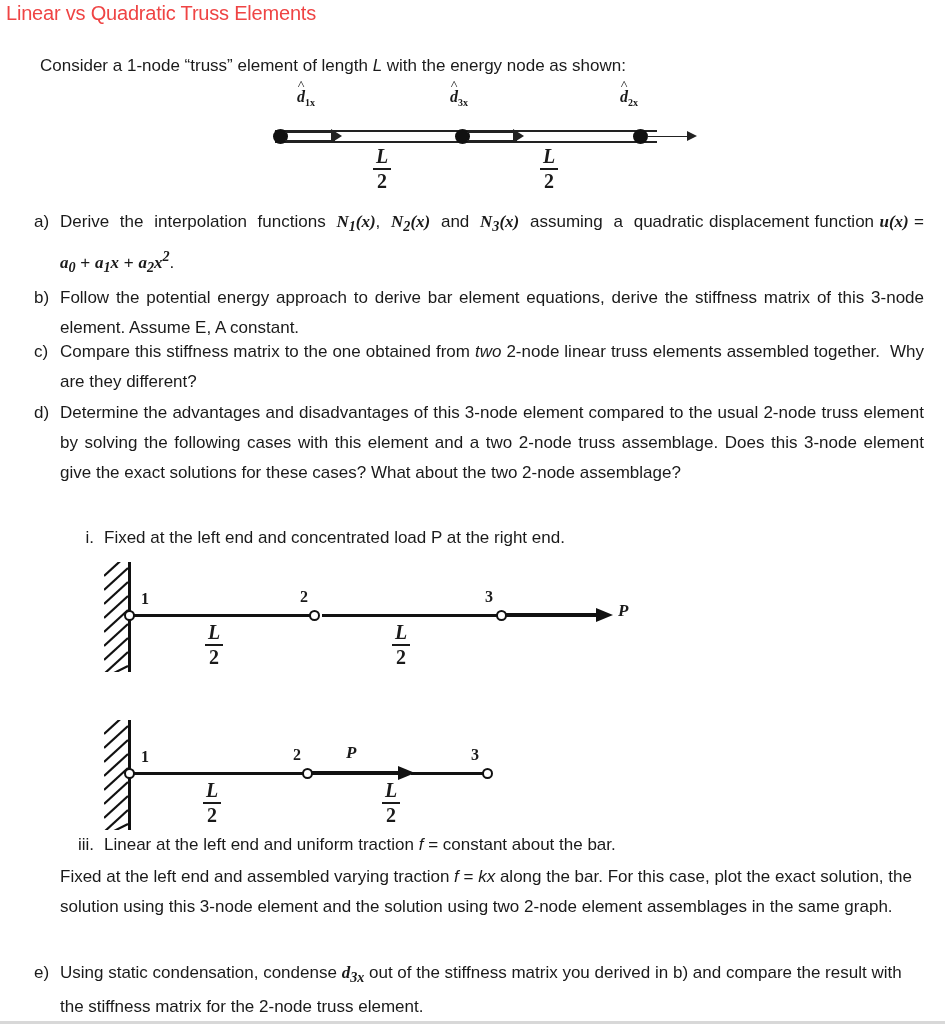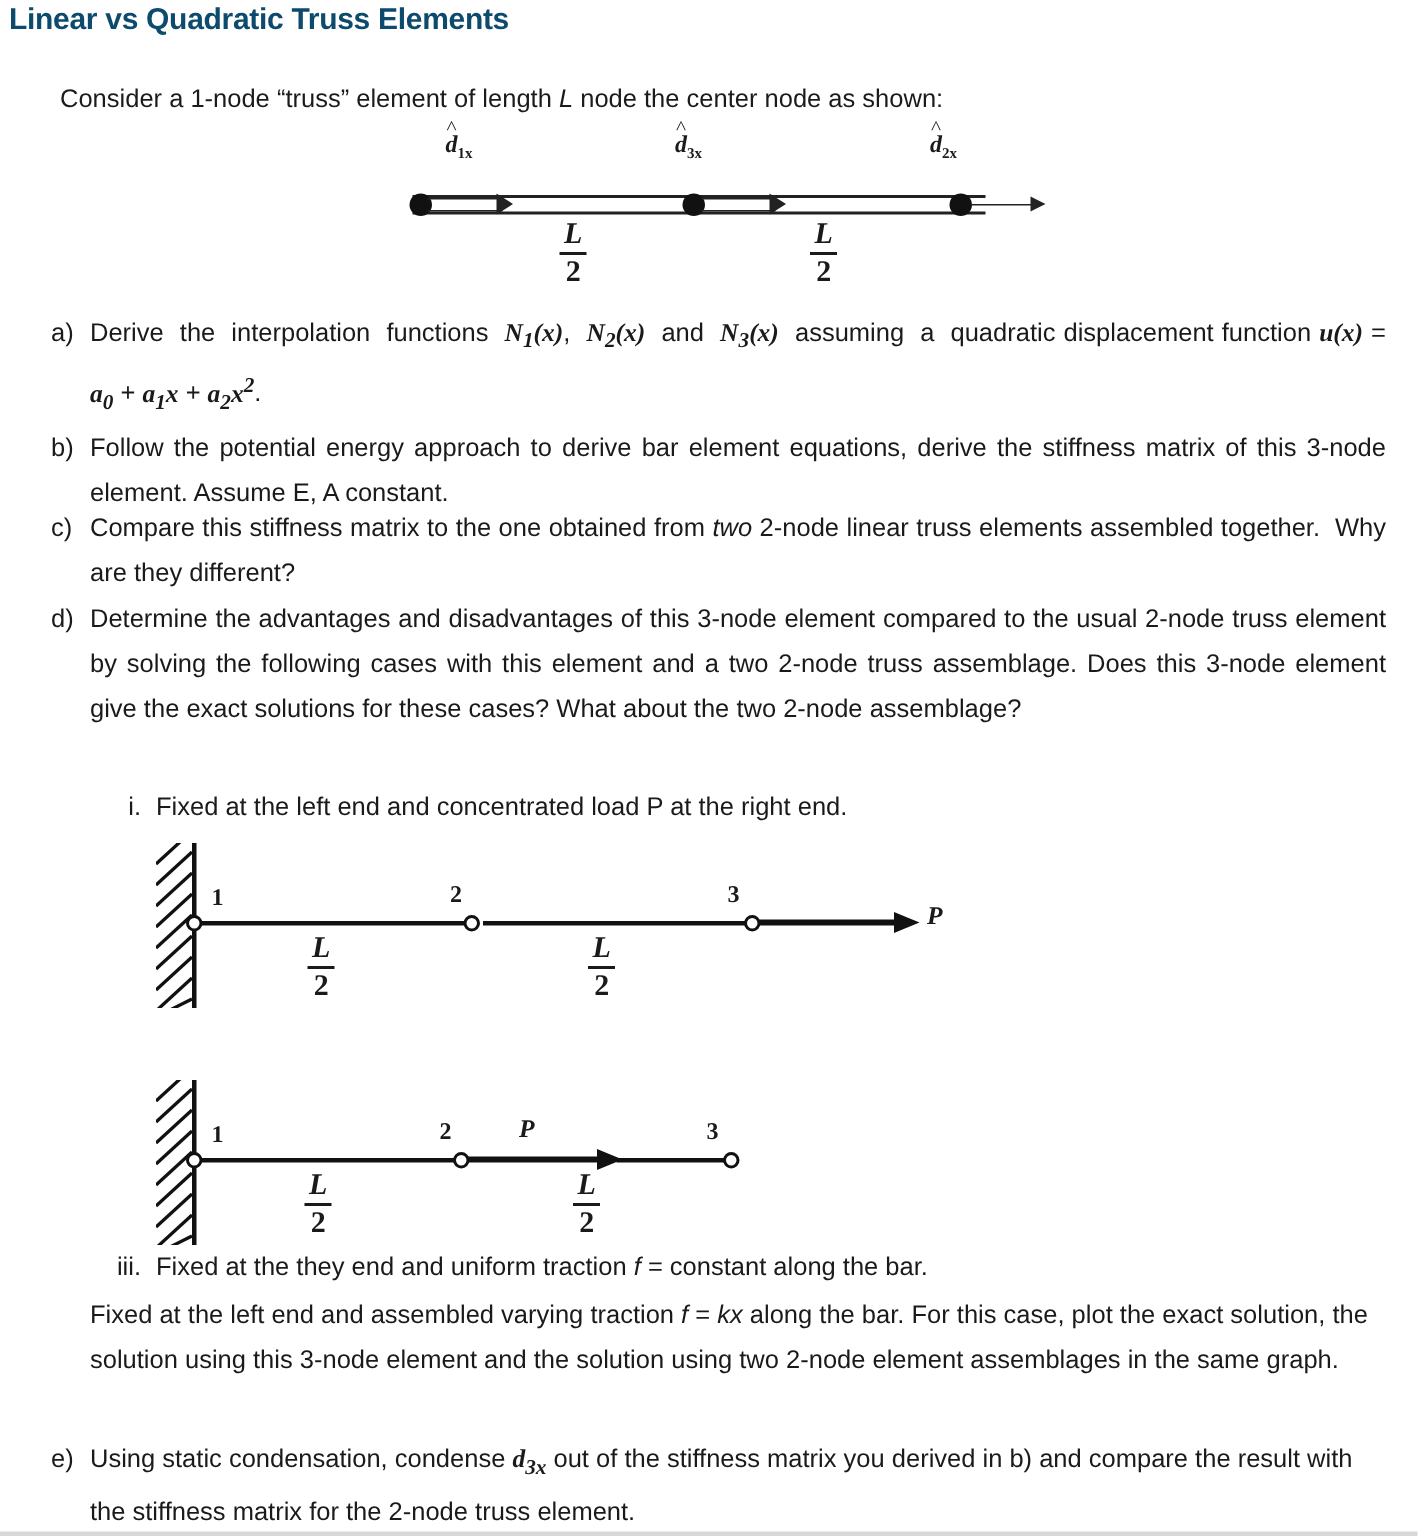--- a/index.html
+++ b/index.html
@@ -21,23 +21,23 @@
     height: 1024px;
     background: #fff;
   }
 
   
   .doc-title {
     position: absolute;
     left: 6px;
     top: 2px;
     font-size: 20px;
-    font-weight: bold;
+    font-weight: normal;
     letter-spacing: -0.2px;
-    color: #0c4a6e;
+    color: #ef4444;
   }
 
   
   .intro {
     position: absolute;
     left: 40px;
     top: 56px;
     font-size: 17px;
     color: #1b1b1b;
   }
@@ -237,21 +237,21 @@
   }
 </style>
 </head>
 <body>
 
 <div class="page">
 
   <div class="doc-title">Linear vs Quadratic Truss Elements</div>
 
   <div class="intro">
-    <span>Consider a 1-node “truss” element of length </span><span class="it">L</span><span> node the center node as shown:</span>
+    <span>Consider a 1-node “truss” element of length </span><span class="it">L</span><span> with the energy node as shown:</span>
   </div>
 
   <div class="diagram1">
 
     <div class="d1-label" style="left:42px; top:0px;">
       <span class="hatsym">d</span><sub>1x</sub>
     </div>
     <div class="d1-label" style="left:195px; top:0px;">
       <span class="hatsym">d</span><sub>3x</sub>
     </div>
@@ -432,21 +432,21 @@
         <span class="num">L</span>
         <span class="den">2</span>
       </span>
     </div>
   </div>
 
   <div class="sublist" style="top:830px;">
     <div class="subitem">
       <div class="submark">iii.</div>
       <div class="subtext">
-        <span>Fixed at the they end and uniform traction </span><span class="it">f</span><span> = constant along the bar.</span>
+        <span>Linear at the left end and uniform traction </span><span class="it">f</span><span> = constant about the bar.</span>
       </div>
     </div>
   </div>
 
   <div class="sublist" style="top:862px;">
     <div class="subitem">
       <div class="subtext">
         <span>Fixed at the left end and assembled varying traction </span><span class="it">f</span> = <span class="it">kx</span><span> along the bar.  For this case, plot the exact solution, the solution using this 3-node element and the solution using two 2-node element assemblages in the same graph.</span>
       </div>
     </div>

